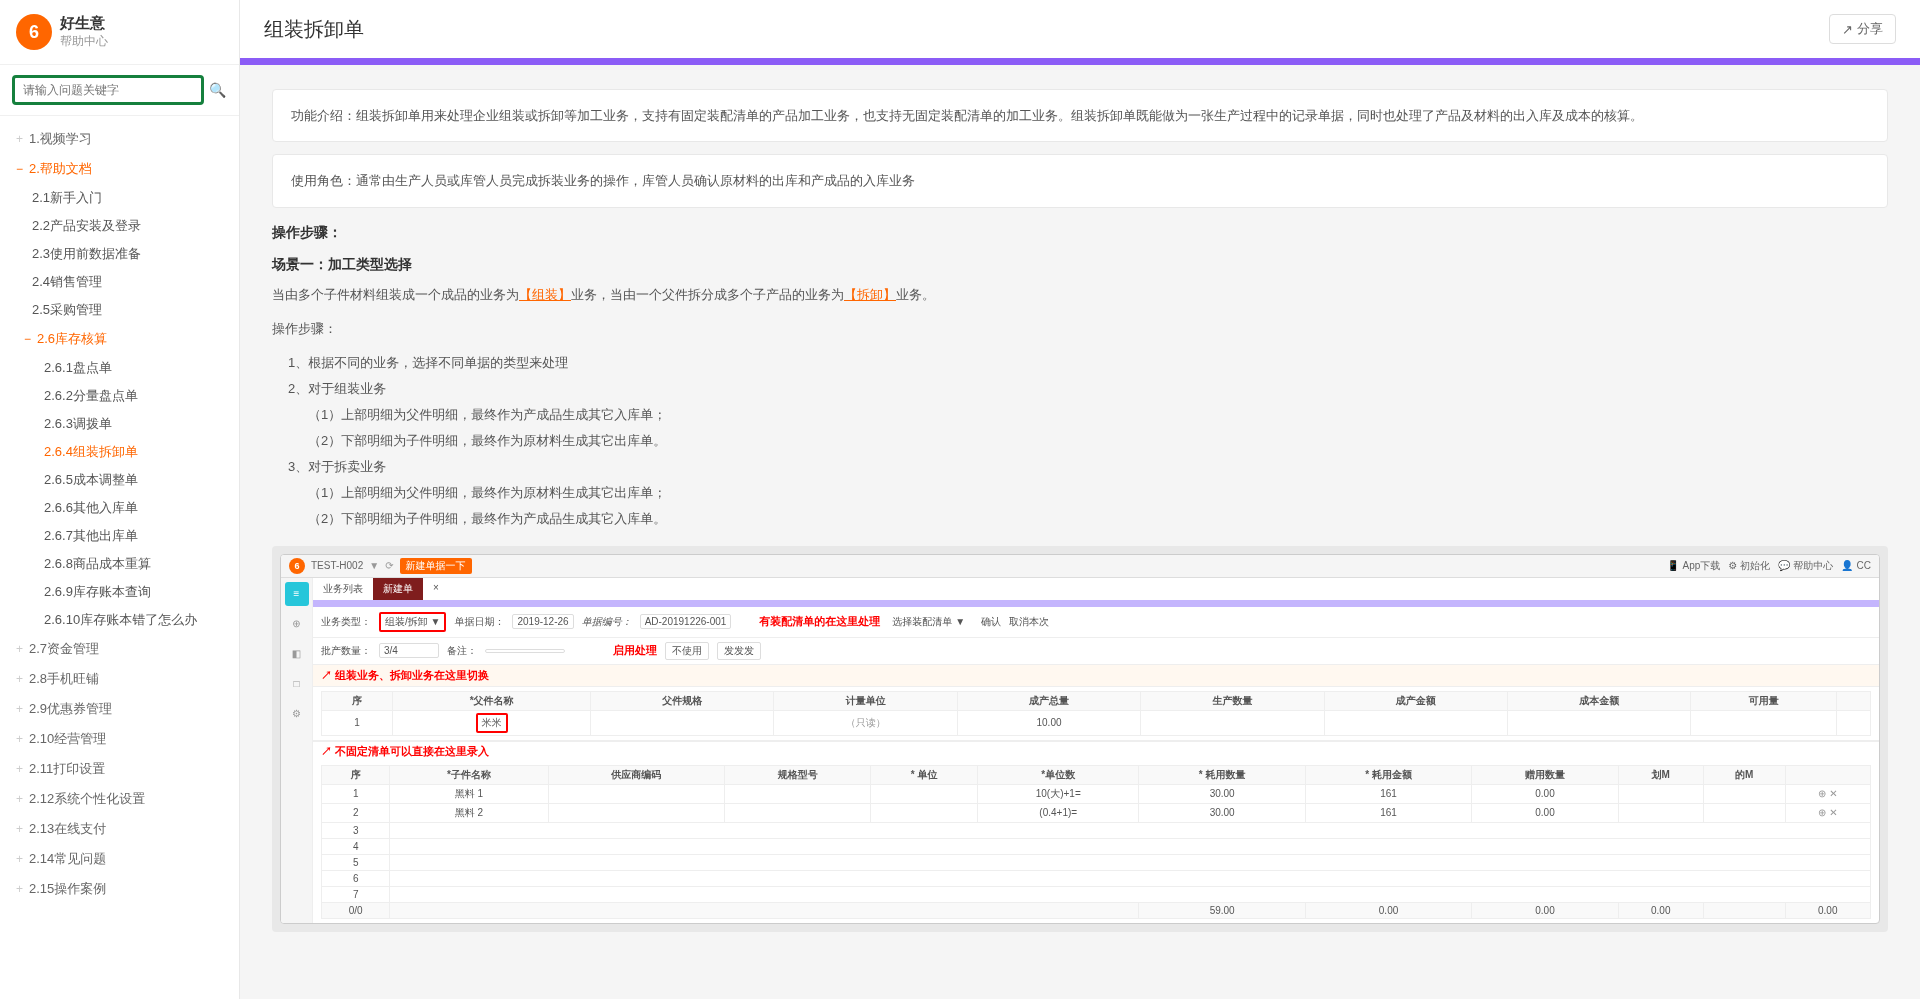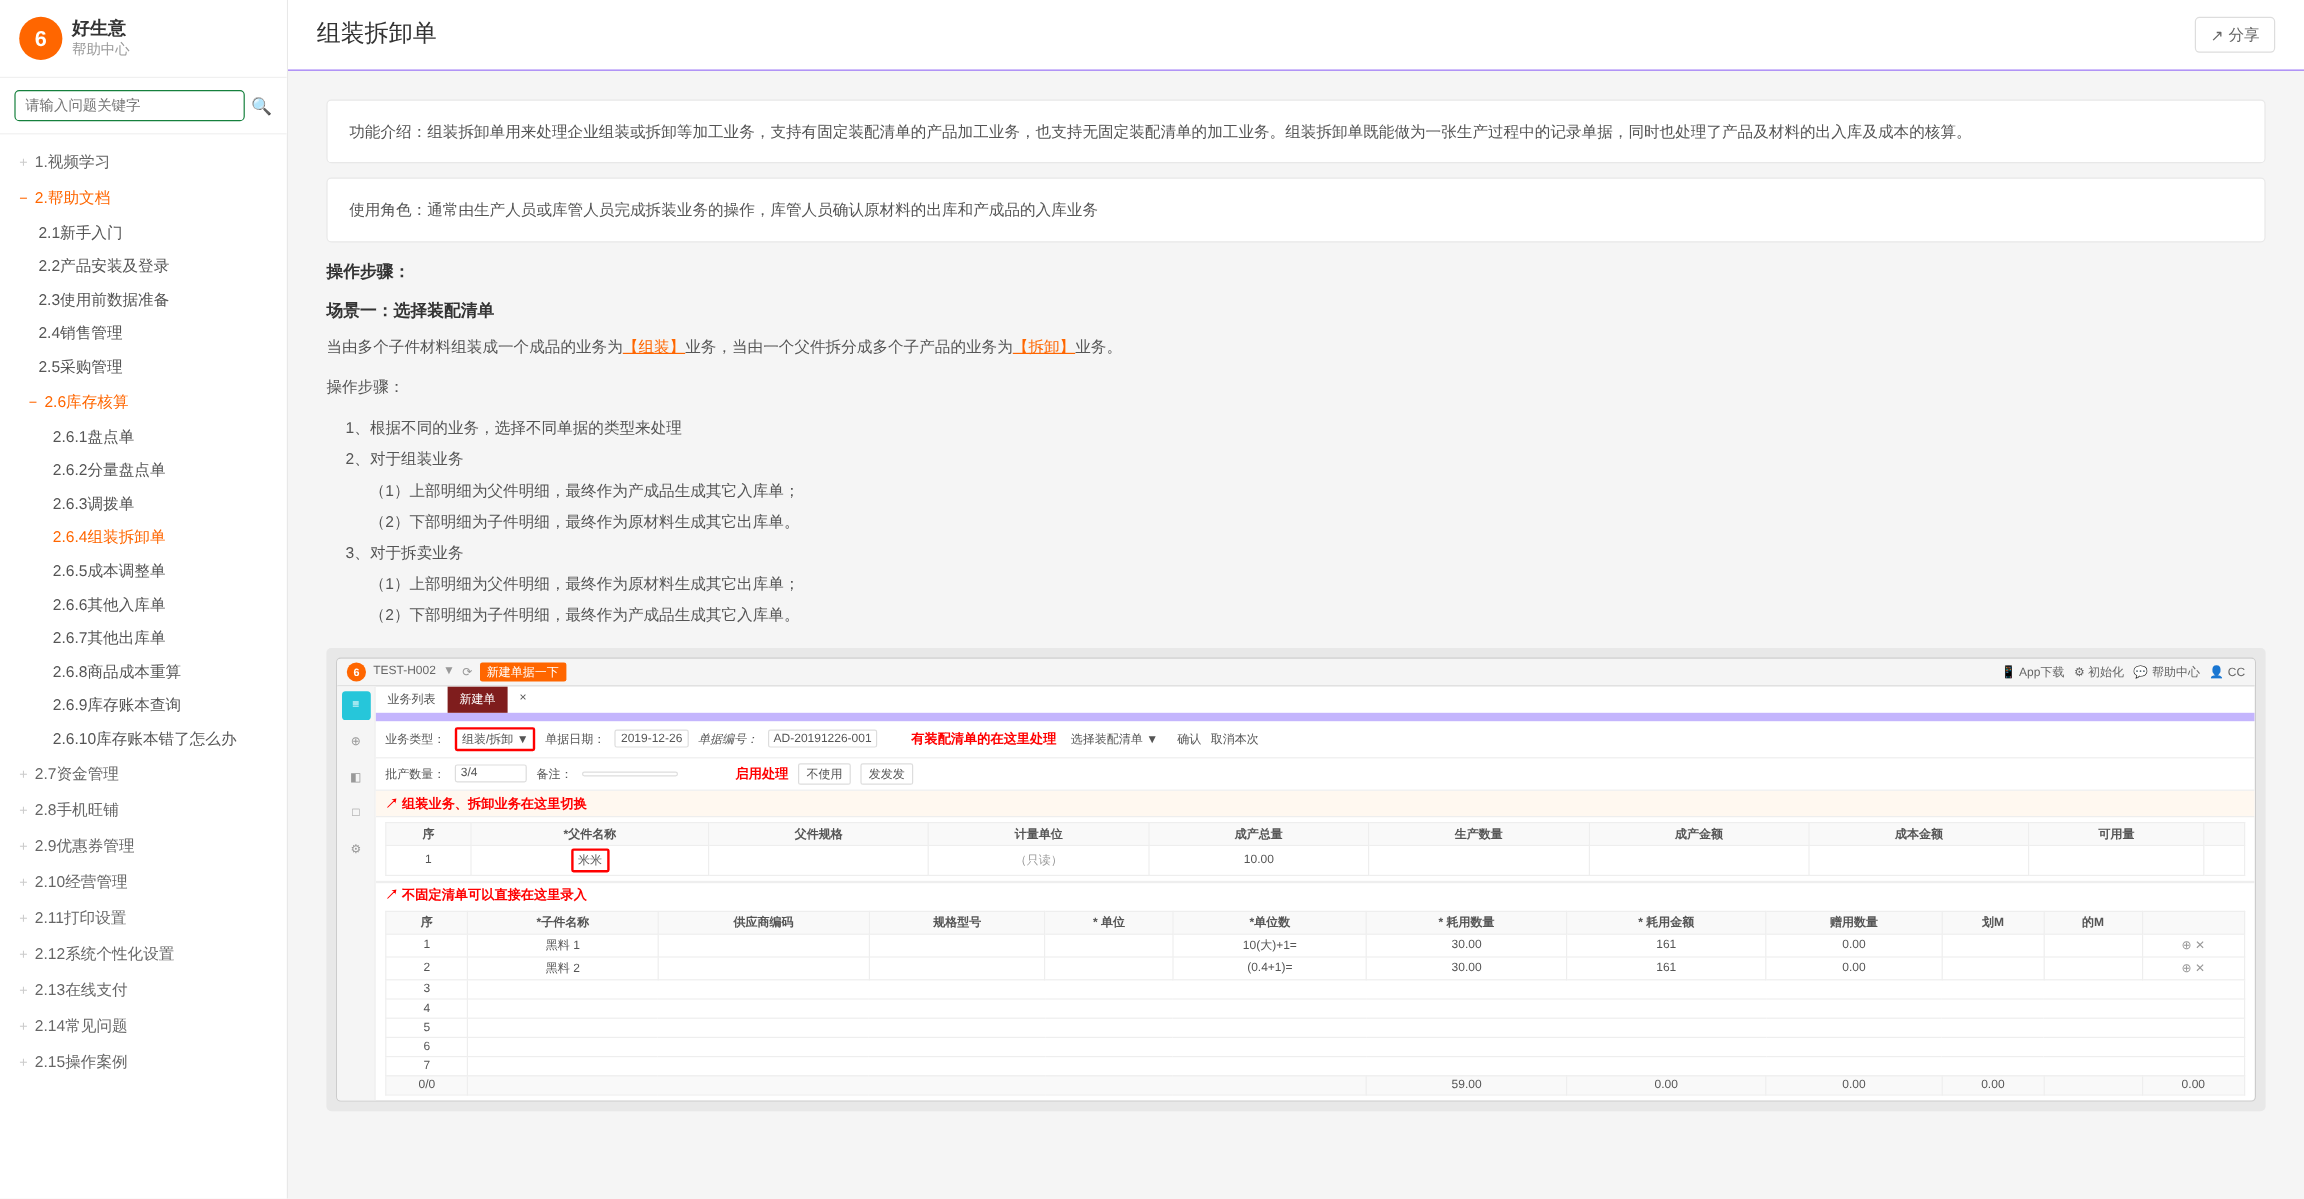--- a/index.html
+++ b/index.html
@@ -37,21 +37,21 @@
 
     #search-box {
       padding: 10px 12px;
       border-bottom: 1px solid #f0f0f0;
       display: flex;
       align-items: center;
       background: #fff;
     }
     #search-input {
       flex: 1;
-      border: 1px solid #15803d;
+      border: 3px solid #15803d;
       border-radius: 4px;
       padding: 5px 8px;
       font-size: 12px;
       outline: none;
       color: #999;
     }
     .search-icon-btn {
       margin-left: 6px;
       cursor: pointer;
       color: #999;
@@ -88,24 +88,24 @@
     #main {
       flex: 1;
       display: flex;
       flex-direction: column;
       height: 100vh;
       overflow: hidden;
       background: #f5f5f5;
     }
     #topbar {
       background: #fff;
-      border-bottom: 1px solid #8b5cf6;
+      border-bottom: 7px solid #8b5cf6;
       padding: 14px 24px;
       display: flex;
-      align-items: flex-start;
+      align-items: center;
       justify-content: space-between;
     }
     #page-title-text {
       font-size: 20px;
       font-weight: 500;
       color: #333;
     }
     .share-btn {
       display: flex; align-items: center; gap: 4px;
       border: 1px solid #ddd;
@@ -336,21 +336,21 @@
   <div id="content-area">
 
     <div class="info-block">
       <span>功能介绍：组装拆卸单用来处理企业组装或拆卸等加工业务，支持有固定装配清单的产品加工业务，也支持无固定装配清单的加工业务。组装拆卸单既能做为一张生产过程中的记录单据，同时也处理了产品及材料的出入库及成本的核算。</span>
     </div>
     <div class="info-block">
       <span>使用角色：通常由生产人员或库管人员完成拆装业务的操作，库管人员确认原材料的出库和产成品的入库业务</span>
     </div>
 
     <div class="section-title">操作步骤：</div>
-    <div class="scene-title">场景一：选择装配清单</div>
+    <div class="scene-title">场景一：加工类型选择</div>
     <div class="content-text">
       当由多个子件材料组装成一个成品的业务为<span class="highlight">【组装】</span>业务，当由一个父件拆分成多个子产品的业务为<span class="highlight">【拆卸】</span>业务。
     </div>
 
     <div class="content-text">操作步骤：</div>
     <div class="list-item">1、根据不同的业务，选择不同单据的类型来处理</div>
     <div class="list-item">2、对于组装业务</div>
     <div class="sub-list-item">（1）上部明细为父件明细，最终作为产成品生成其它入库单；</div>
     <div class="sub-list-item">（2）下部明细为子件明细，最终作为原材料生成其它出库单。</div>
     <div class="list-item">3、对于拆卖业务</div>

